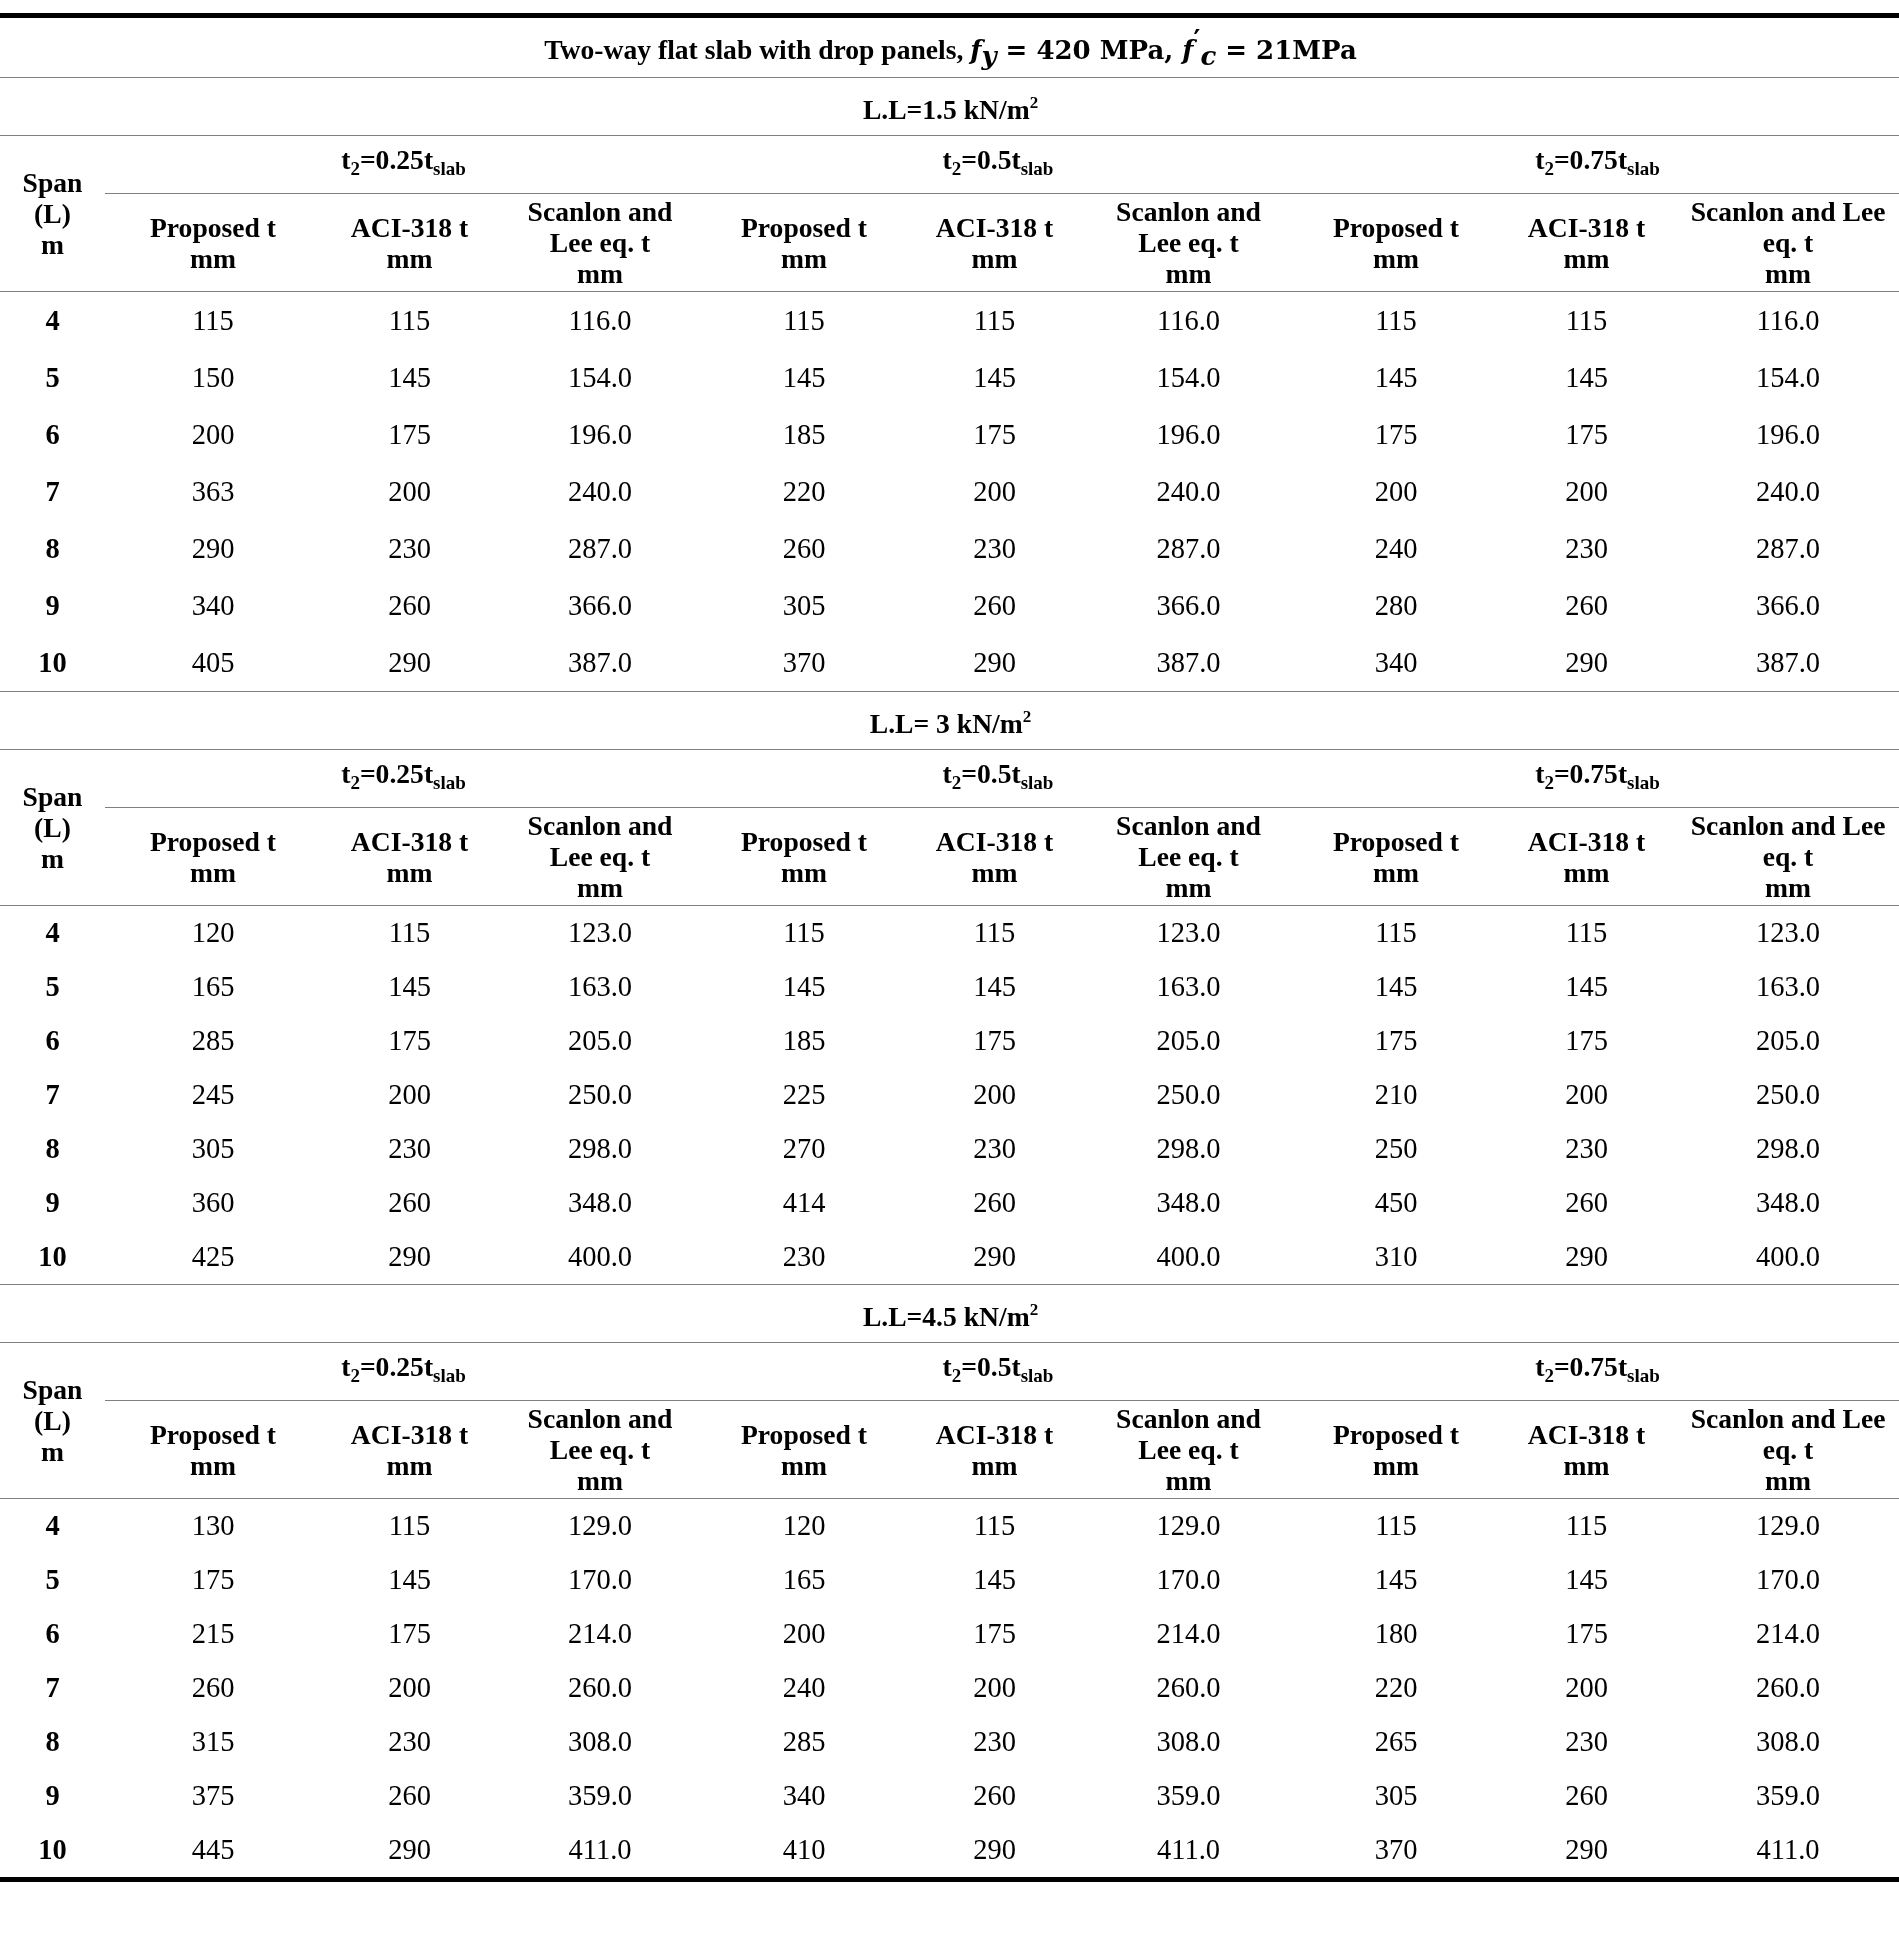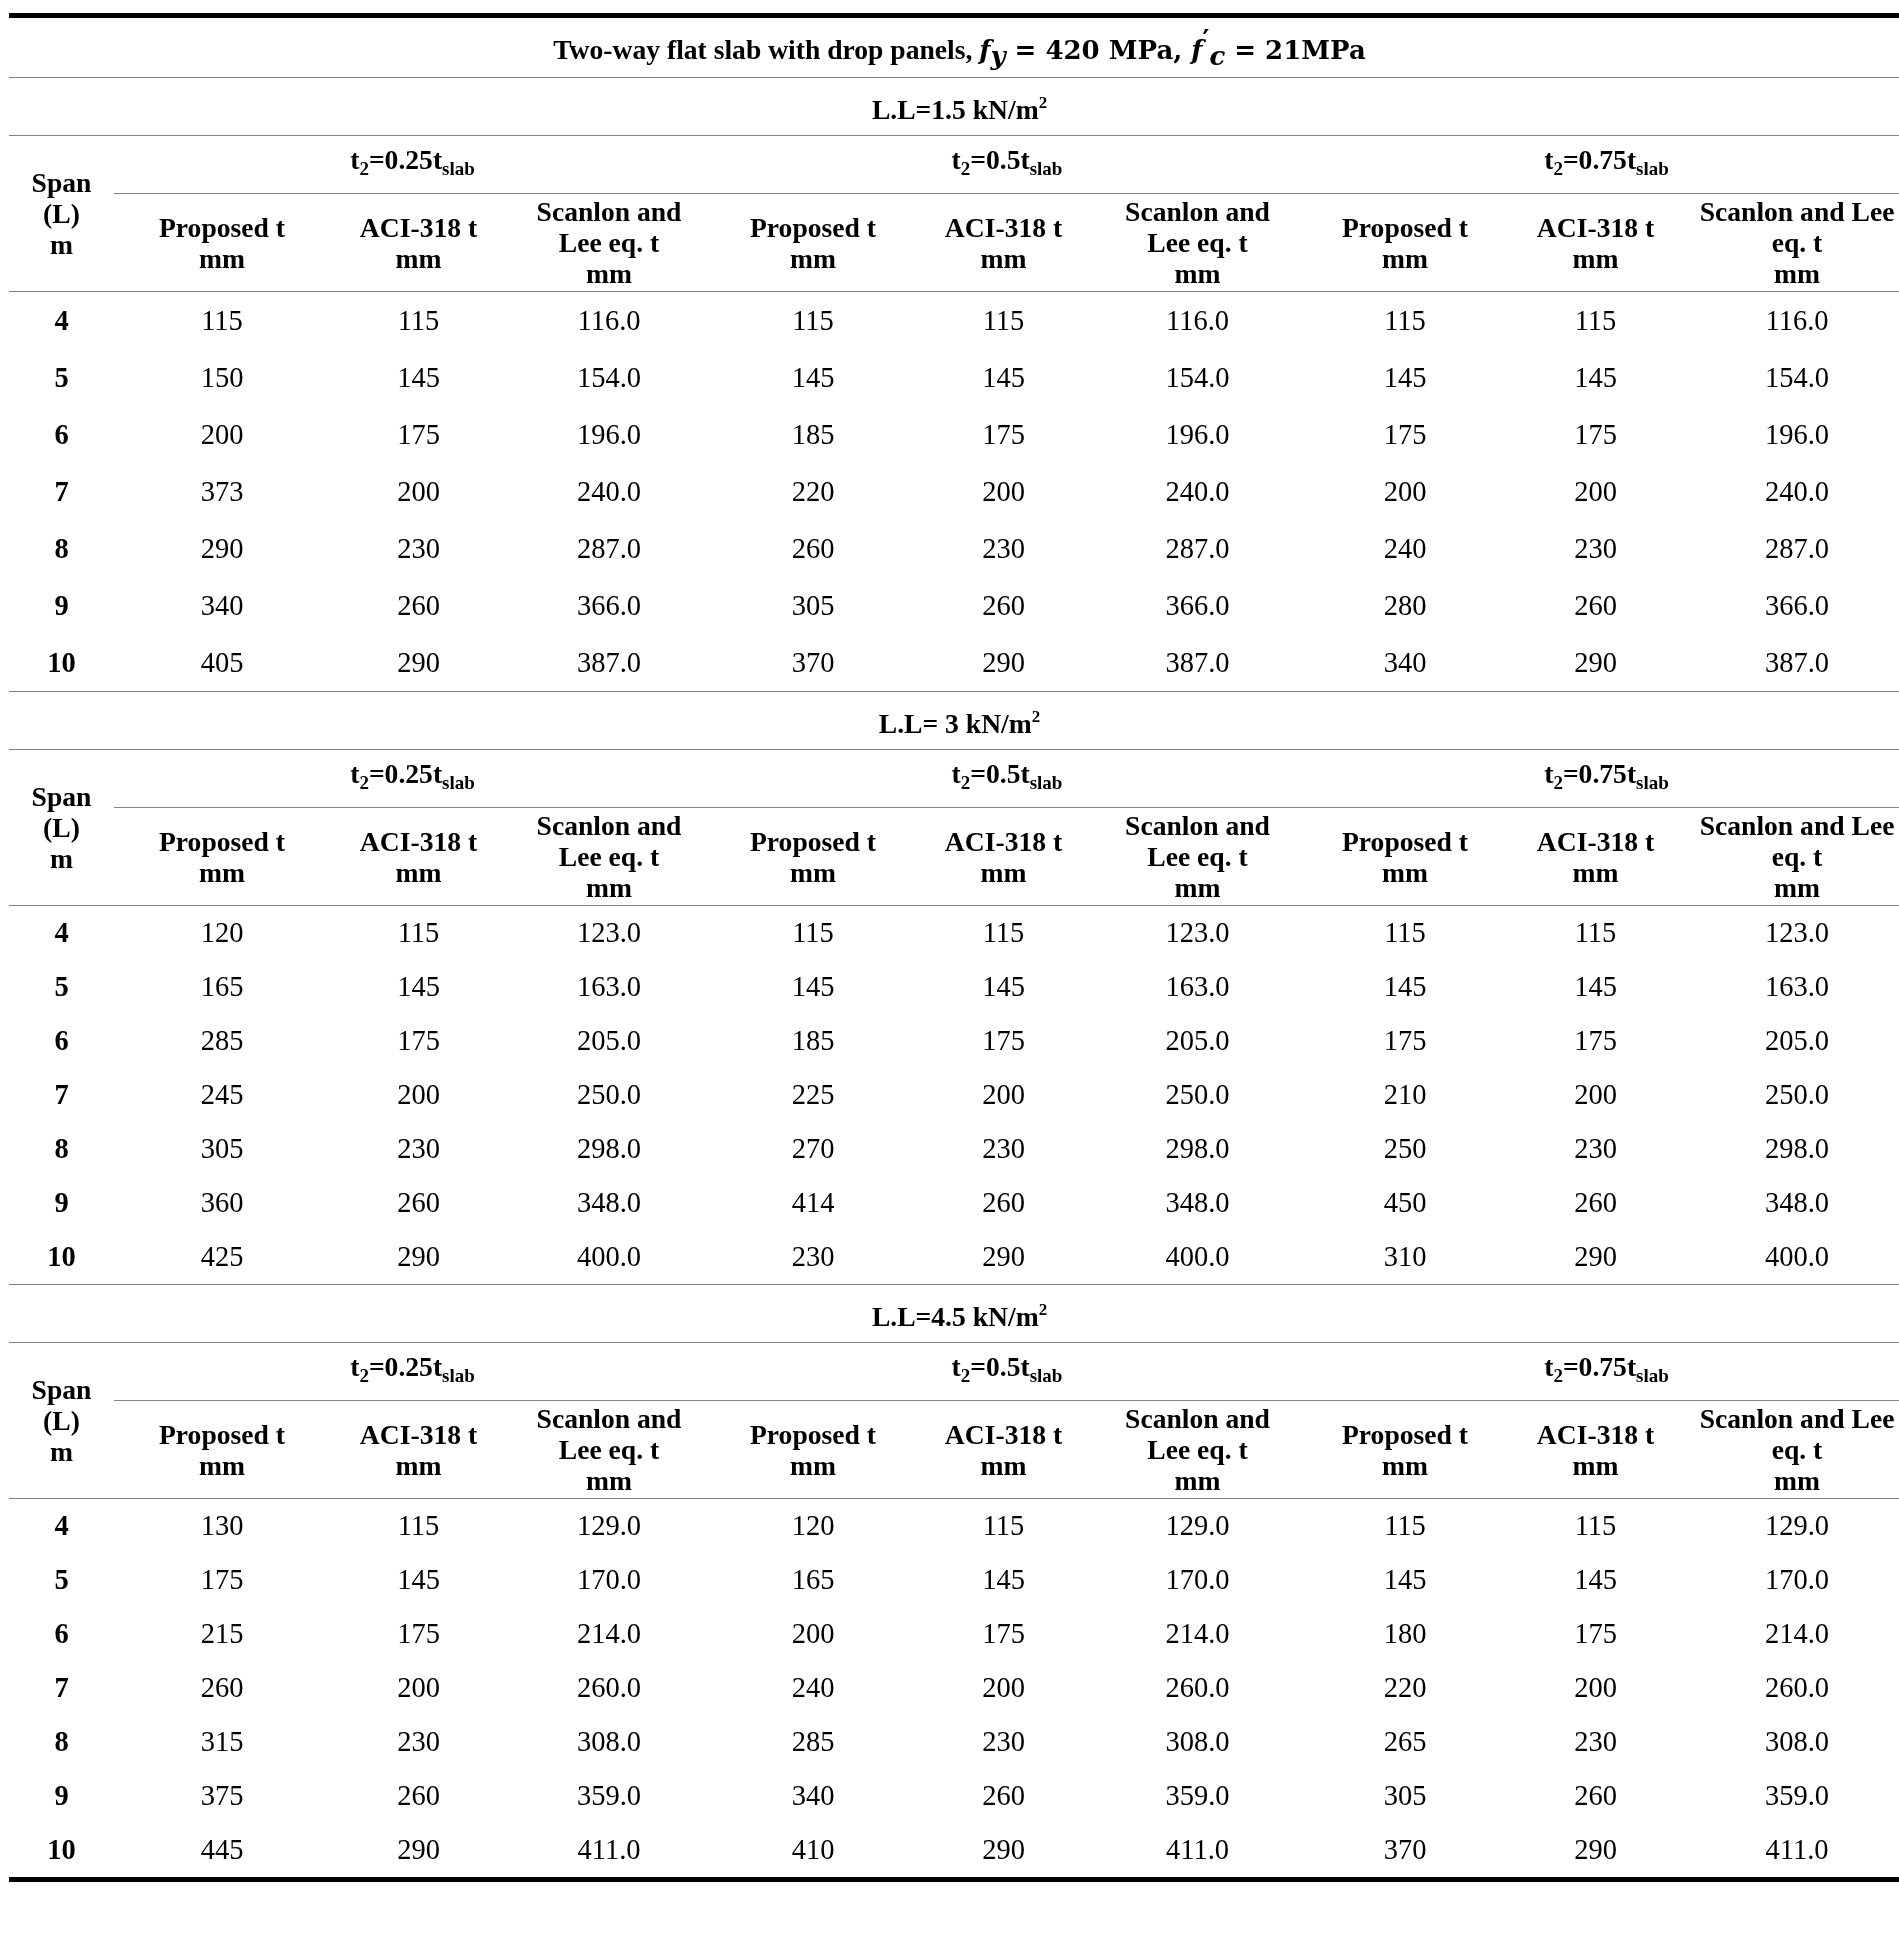--- a/index.html
+++ b/index.html
@@ -1,18 +1,18 @@
 <!DOCTYPE html>
 <html style="font-size:15px"><head>
 <meta charset="utf-8">
 <style>
   html, body { margin: 0; padding: 0; background: #ffffff; }
   body { width: 1899px; height: 1939px; position: relative; overflow: hidden;
          font-family: "Liberation Serif", "DejaVu Serif", serif; color: #000; }
-  .page { position: absolute; left: 9px; top: 0; width: 1696px; height: 1939px; }
+  .page { position: absolute; left: 0; top: 0; width: 1696px; height: 1939px; }
   table { position: absolute; left: 0; top: 13.3px; width: 1899px; border-collapse: collapse;
           table-layout: fixed; border-top: 5.7px solid #000; border-bottom: 5.7px solid #000; }
   td, th { padding: 0; text-align: center; vertical-align: middle; font-size: 28.5px; line-height: 32px; }
   th { font-weight: bold; }
   .title-row th { height: 59px; border-bottom: 1.9px solid #808080; font-size: 27.6px; }
   .ll-row th { height: 57px; border-bottom: 1.9px solid #808080; font-size: 27.6px; }
   .group-row th.grp { height: 57px; border-bottom: 1.9px solid #808080; font-size: 27.6px; }
   .sub-row th { height: 97px; border-bottom: 1.9px solid #808080; font-size: 27.6px; line-height: 31px; text-align: center; }
   .span-h { font-size: 27.6px; line-height: 31px; border-bottom: 1.9px solid #808080; }
   td.span-c { font-weight: bold; }
@@ -115,21 +115,21 @@
           <td class="">196.0</td>
           <td class="">185</td>
           <td class="">175</td>
           <td class="">196.0</td>
           <td class="">175</td>
           <td class="">175</td>
           <td class="">196.0</td>
         </tr>
         <tr class="s1">
           <td class="span-c">7</td>
-          <td class="">373</td>
+          <td class="">363</td>
           <td class="">200</td>
           <td class="">240.0</td>
           <td class="">220</td>
           <td class="">200</td>
           <td class="">240.0</td>
           <td class="">200</td>
           <td class="">200</td>
           <td class="">240.0</td>
         </tr>
         <tr class="s1">

